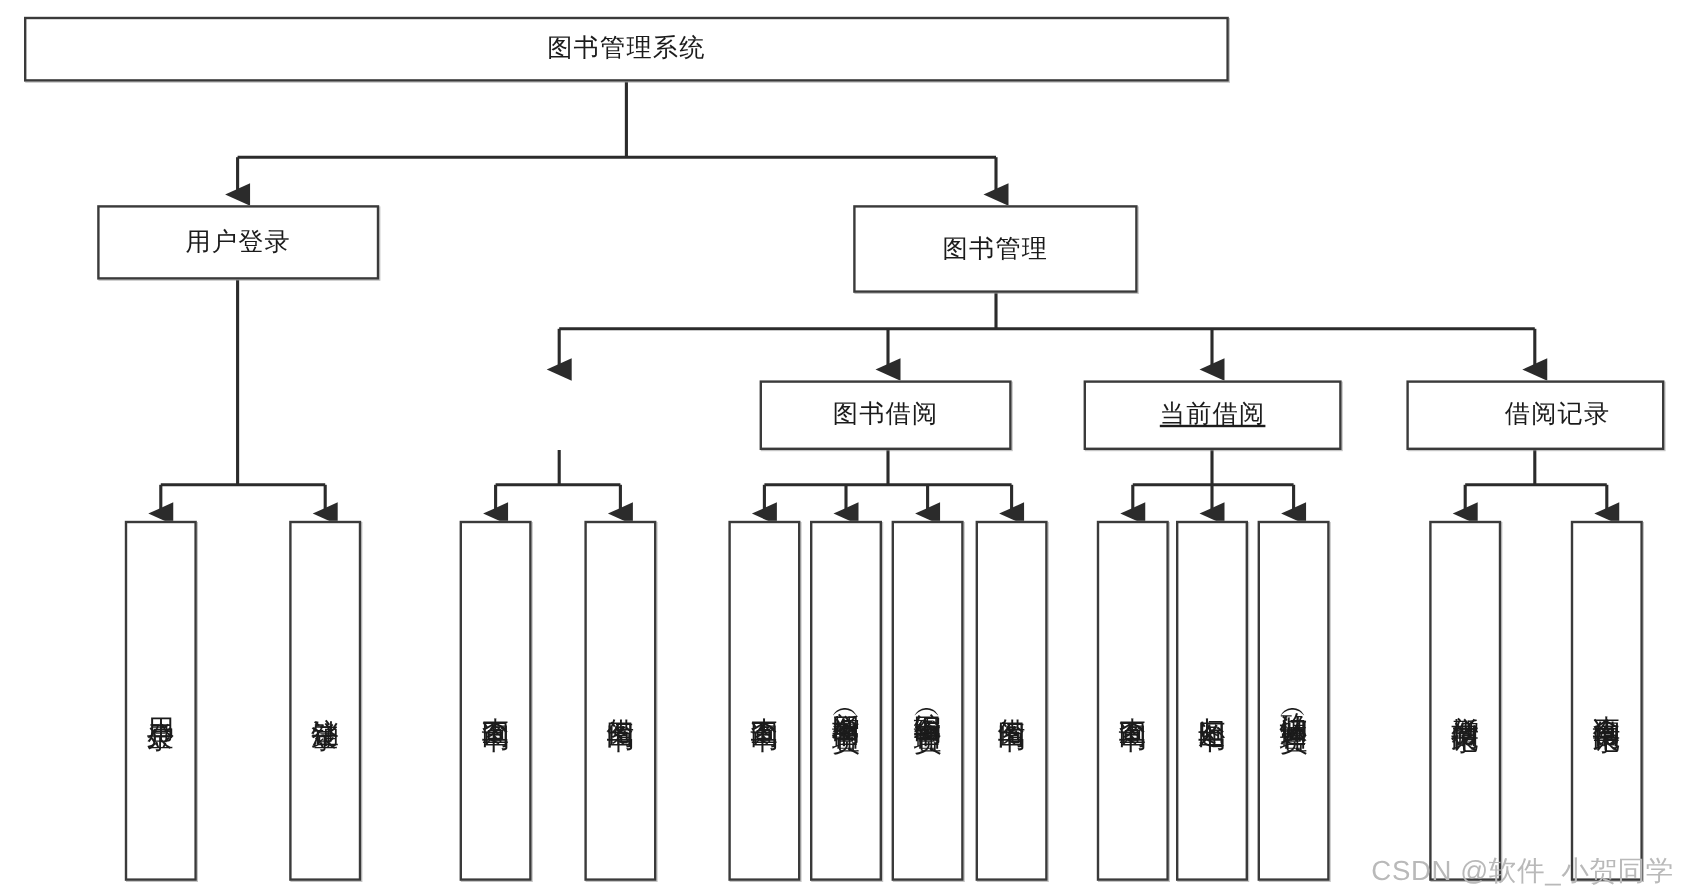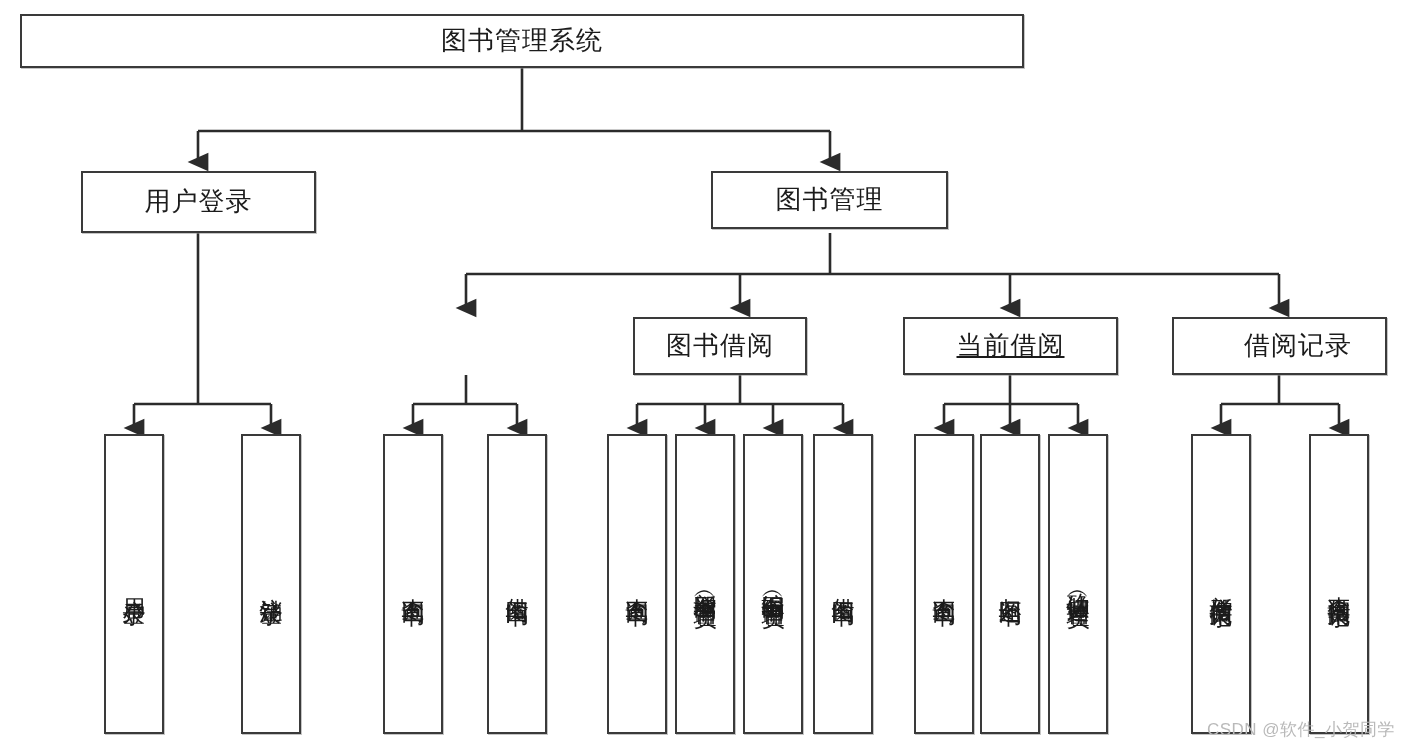--- a/index.html
+++ b/index.html
@@ -33,21 +33,21 @@
     background: #ffffff;
     border: 2.5px solid #3a3a3a;
     display: flex;
     align-items: center;
     justify-content: center;
     color: #1b1b1b;
     text-align: center;
     box-shadow: 1px 1px 0 rgba(150,150,150,0.55);
   }
   .node.horiz {
-    font-size: 26px;
+    font-size: 21px;
     letter-spacing: 1px;
     line-height: 1.2;
   }
   .node.vert {
     writing-mode: vertical-rl;
     text-orientation: upright;
     font-size: 23px;
     line-height: 1.25;
     letter-spacing: 2px;
     padding: 4px 0;
@@ -57,21 +57,21 @@
   .node.vert .vtext {
     writing-mode: vertical-rl;
     text-orientation: upright;
     white-space: normal;
     display: block;
   }
   #watermark {
     position: absolute;
     right: 10px;
     bottom: 6px;
-    font-size: 17px;
+    font-size: 23px;
     color: #b9b9b9;
     letter-spacing: 0.5px;
     user-select: none;
   }
 </style>
 </head>
 <body>
 
 <div id="diagram-root">
 
@@ -125,25 +125,25 @@
     </g>
   </svg>
 
   <div class="node horiz" style="left:20px; top:14px; width:1004px; height:54px;">
     <span>图书管理系统</span>
   </div>
 
   <div class="node horiz" style="left:81px; top:171px; width:235px; height:62px;">
     <span>用户登录</span>
   </div>
-  <div class="node horiz" style="left:711px; top:171px; width:237px; height:58px;">
+  <div class="node horiz" style="left:711px; top:171px; width:237px; height:73px;">
     <span>图书管理</span>
   </div>
 
-  <div class="node horiz" style="left:633px; top:317px; width:174px; height:58px;text-align:right;">
+  <div class="node horiz" style="left:633px; top:317px; width:210px; height:58px;text-align:right;">
     <span>图书借阅</span>
   </div>
   <div class="node horiz" style="left:903px; top:317px; width:215px; height:58px;text-decoration:underline;">
     <span>当前借阅</span>
   </div>
   <div class="node horiz" style="left:1172px; top:317px; width:215px; height:58px;padding-left:37px;">
     <span>借阅记录</span>
   </div>
 
   <div class="node vert" style="left:104px; top:434px; width:60px; height:300px;">

